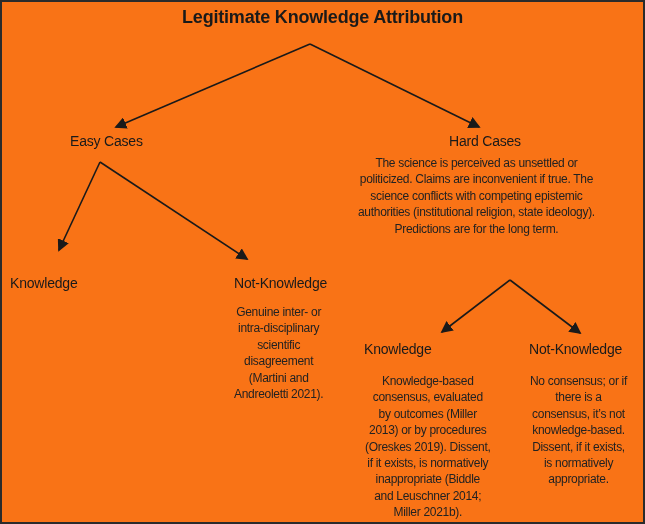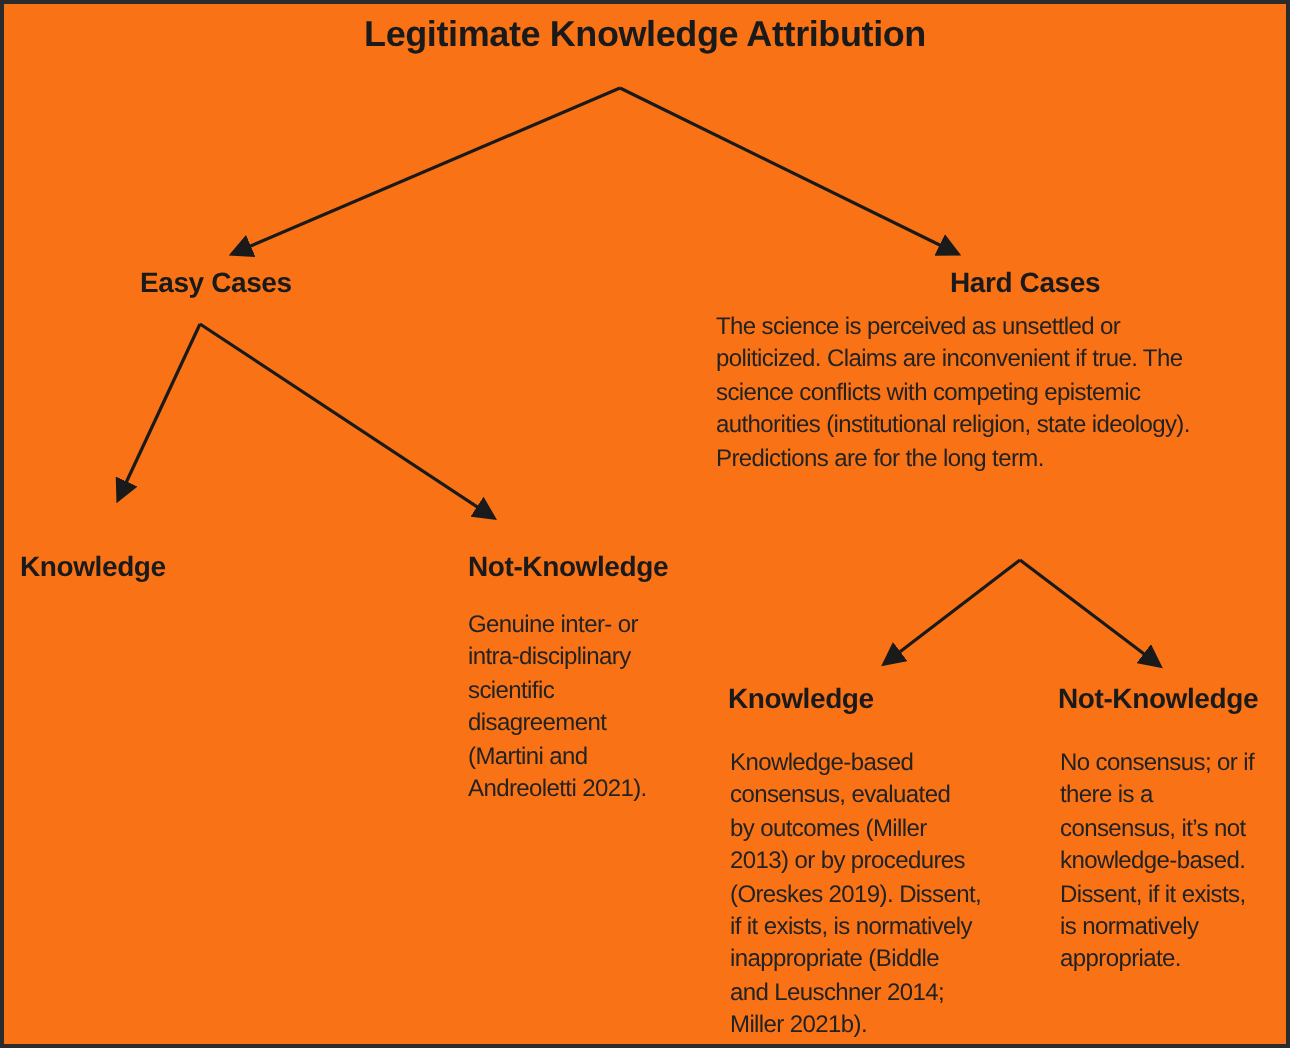--- a/index.html
+++ b/index.html
@@ -29,36 +29,37 @@
     top: 5px;
     text-align: center;
     font-size: 18px;
     font-weight: bold;
     letter-spacing: -0.2px;
     color: #1a1a1a;
   }
   .node-label {
     position: absolute;
     font-size: 14px;
-    font-weight: bold;
+    font-weight: normal;
     letter-spacing: -0.2px;
     color: #1a1a1a;
     white-space: pre;
   }
   .node-desc {
     position: absolute;
     font-size: 12px;
     line-height: 16.4px;
     letter-spacing: -0.3px;
     color: #222222;
     white-space: pre;
+    text-align: center;
   }
   
   .pos-easy-label      { left: 68px;  top: 131px; }
-  .pos-hard-label      { left: 473px; top: 131px; }
+  .pos-hard-label      { left: 447px; top: 131px; }
   .pos-hard-desc       { left: 356px; top: 153px; }
   .pos-know-l-label    { left: 8px;   top: 273px; }
   .pos-know-l-desc     { left: 8px;   top: 301px; }
   .pos-notknow-m-label { left: 232px; top: 273px; }
   .pos-notknow-m-desc  { left: 232px; top: 302px; }
   .pos-know-r-label    { left: 362px; top: 339px; }
   .pos-know-r-desc     { left: 363px; top: 371px; }
   .pos-notknow-r-label { left: 527px; top: 339px; }
   .pos-notknow-r-desc  { left: 528px; top: 371px; }
 </style>

